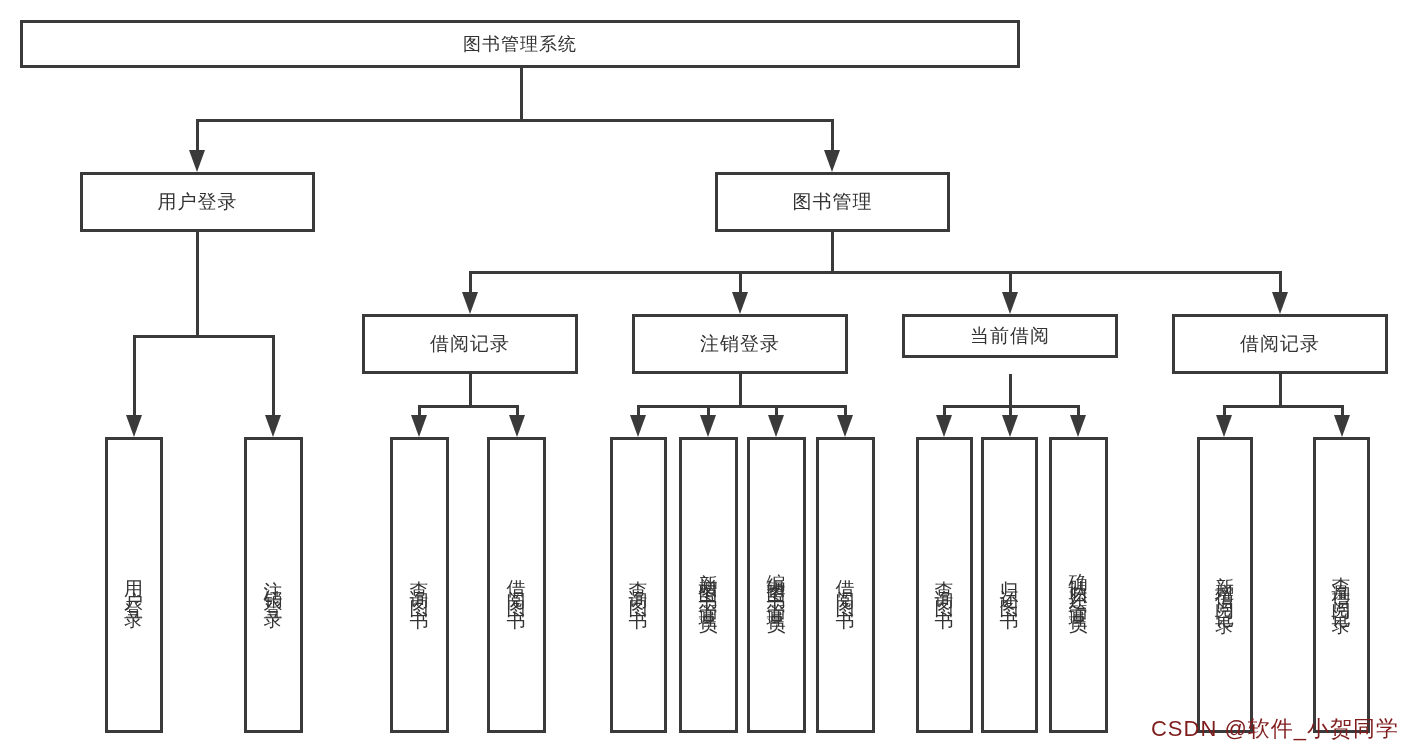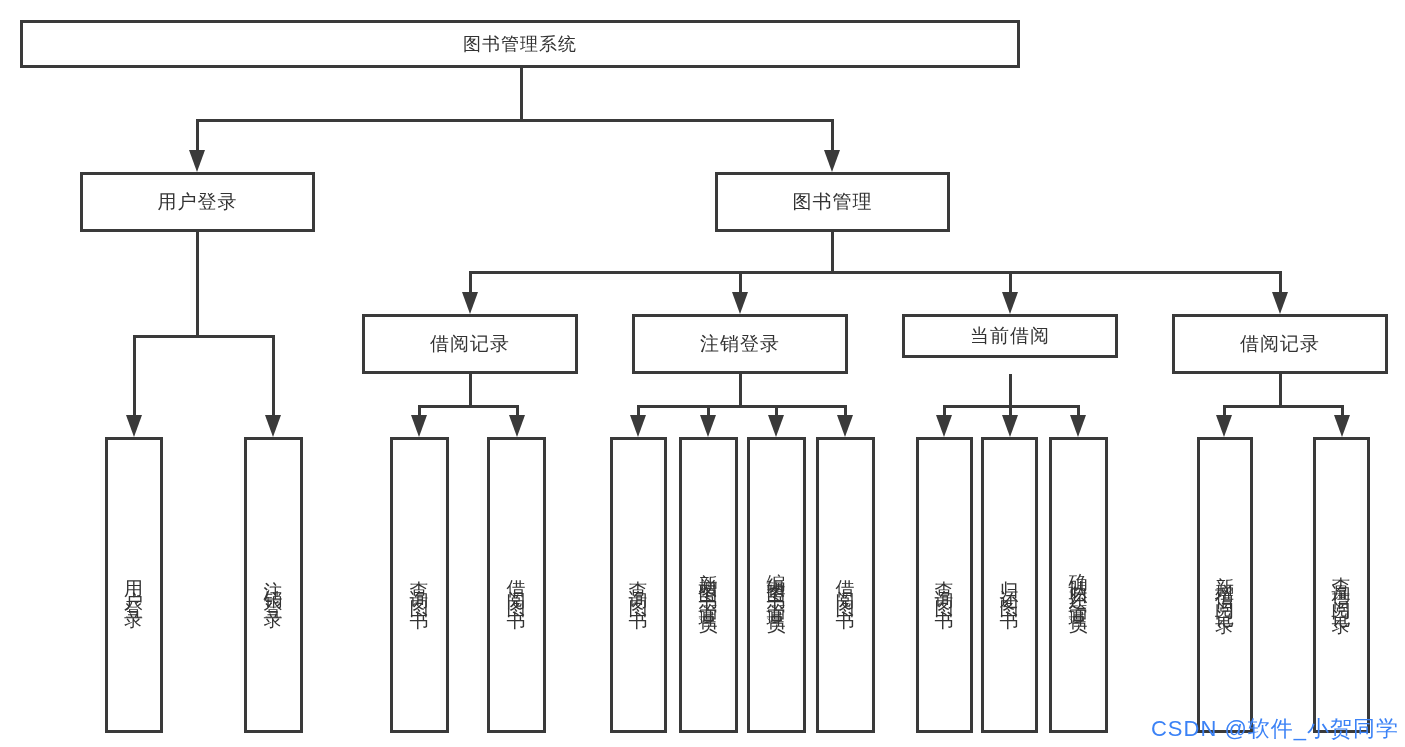--- a/index.html
+++ b/index.html
@@ -31,21 +31,21 @@
   .ah{
     position:absolute;width:0;height:0;
     border-left:8px solid transparent;
     border-right:8px solid transparent;
     border-top:22px solid #3a3a3a;
   }
   .watermark{
     position:absolute;
     right:6px;top:714px;
     font-size:22px;
-    color:#3b82f6;
+    color:#7f1d1d;
     letter-spacing:1px;
   }
 </style>
 </head>
 <body>
 
 <div class="canvas">
 
   <div class="vl" style="left:520px;top:68px;height:54px"></div>
   <div class="hl" style="left:196px;top:119px;width:638px"></div>

